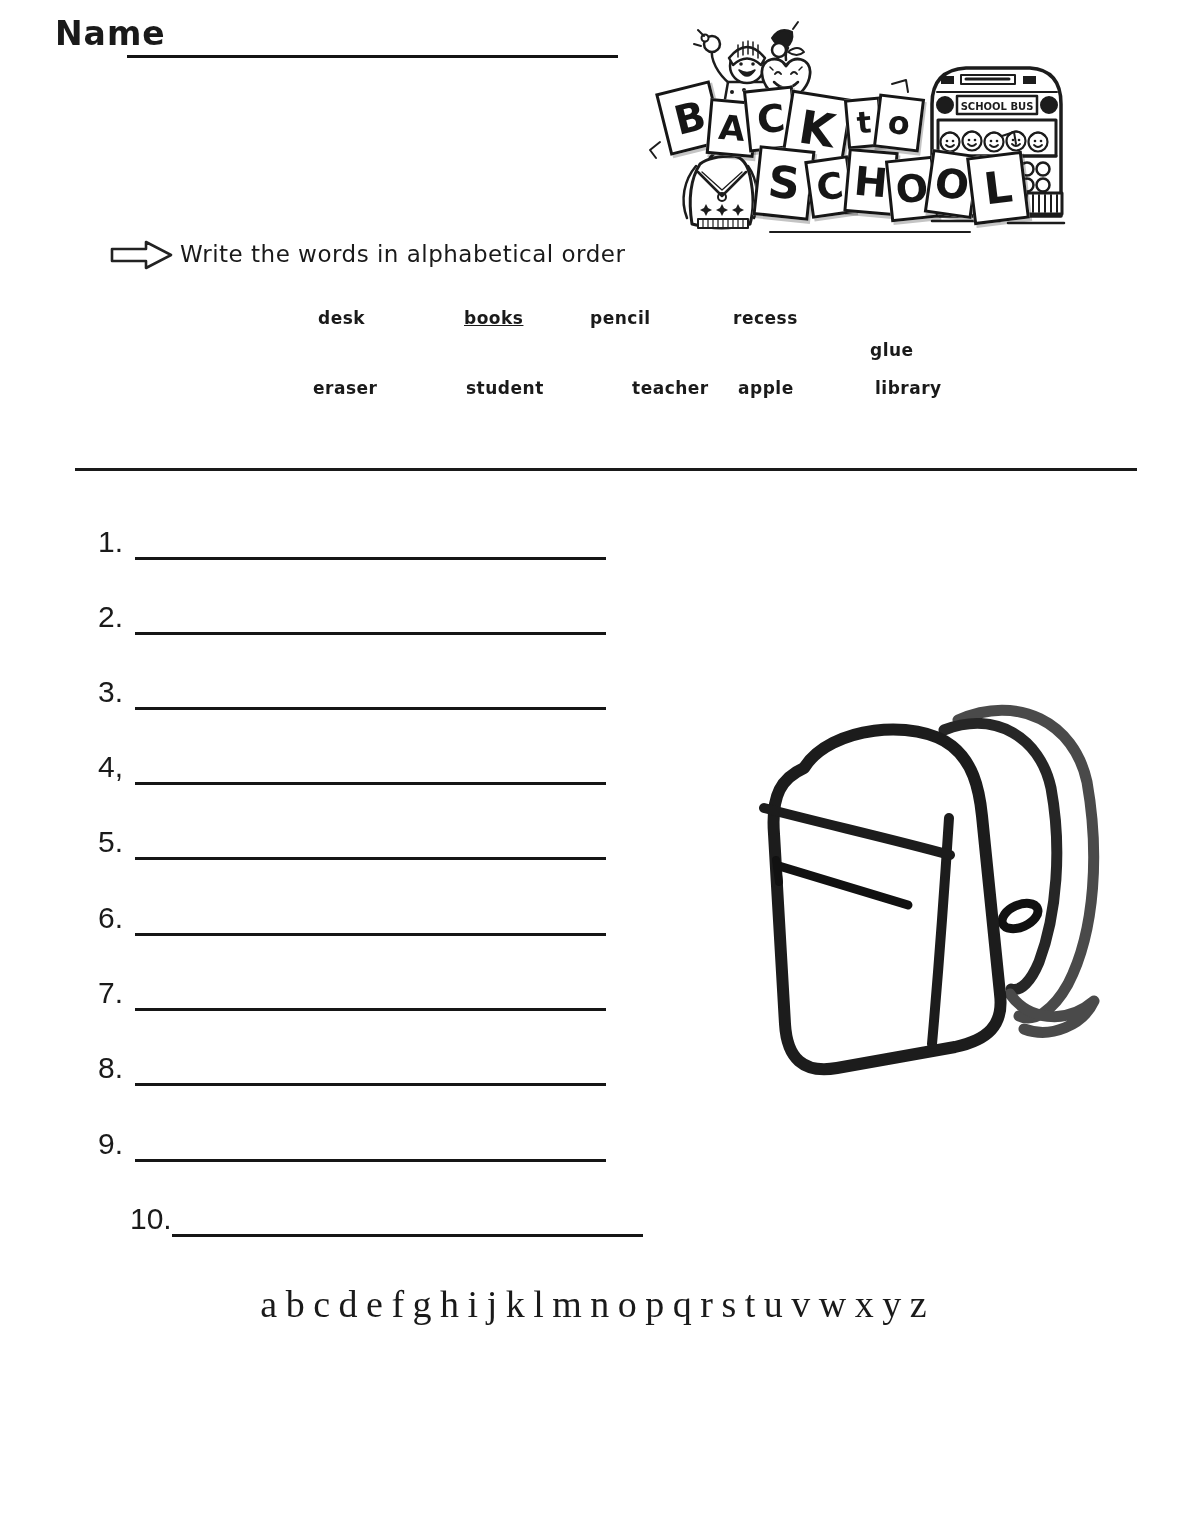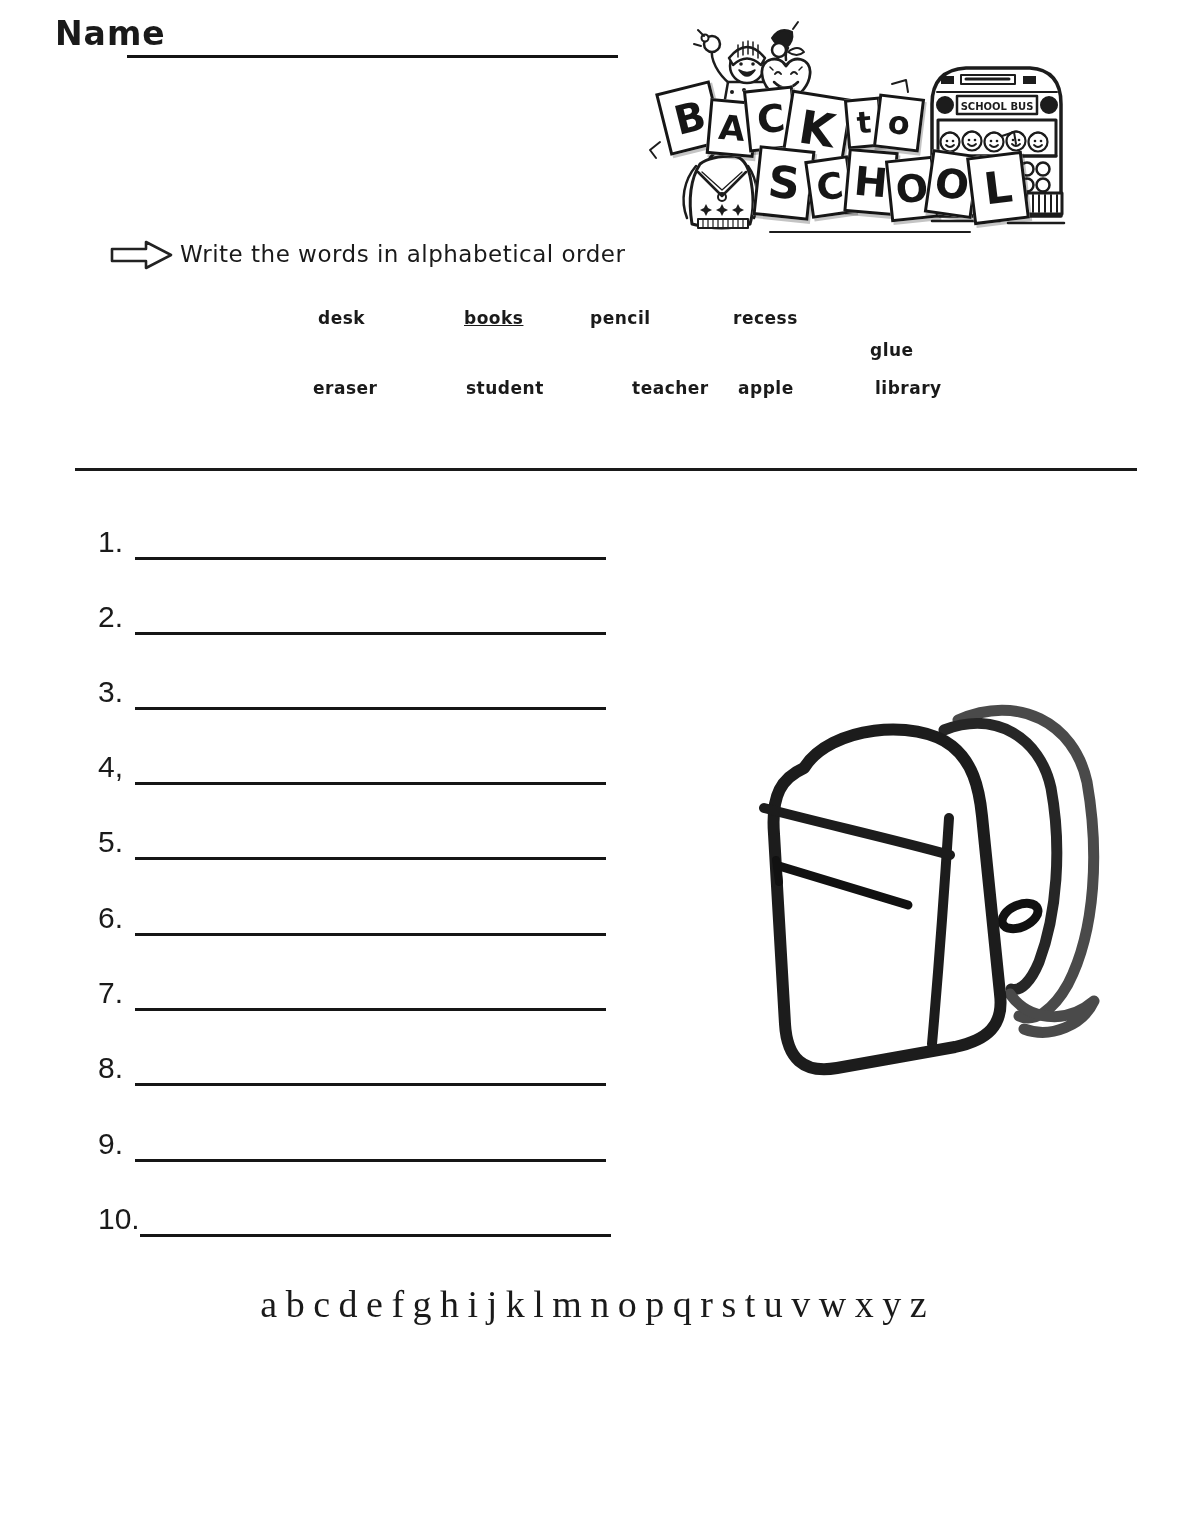--- a/index.html
+++ b/index.html
@@ -282,21 +282,21 @@
     <span class="blank"></span>
   </div>
   <div class="answer-row" style="top:1050px;">
     <span class="num">8.</span>
     <span class="blank"></span>
   </div>
   <div class="answer-row" style="top:1126px;">
     <span class="num">9.</span>
     <span class="blank"></span>
   </div>
-  <div class="answer-row" style="top:1201px;">
+  <div class="answer-row" style="top:1201px;margin-left:32px;">
     <span class="num">10.</span>
     <span class="blank"></span>
   </div>
 
   <svg class="backpack" width="415" height="415" viewBox="0 0 415 415">
     <g fill="none" stroke-linecap="round" stroke-linejoin="round">
       <path d="M 258 42 C 318 16 374 44 387 104 C 399 172 396 252 368 306 C 353 333 334 345 319 338" stroke="#4a4a4a" stroke-width="11"></path>
       <path d="M 244 52 C 296 32 340 60 351 110 C 362 170 357 236 339 284 C 331 303 321 314 311 311" stroke="#262626" stroke-width="11"></path>
       <path d="M 310 316 C 327 341 365 348 394 323 C 383 347 351 361 324 351" stroke="#4a4a4a" stroke-width="11"></path>
       <ellipse cx="320" cy="238" rx="19" ry="11" transform="rotate(-24 320 238)" stroke="#111111" stroke-width="9"></ellipse>

